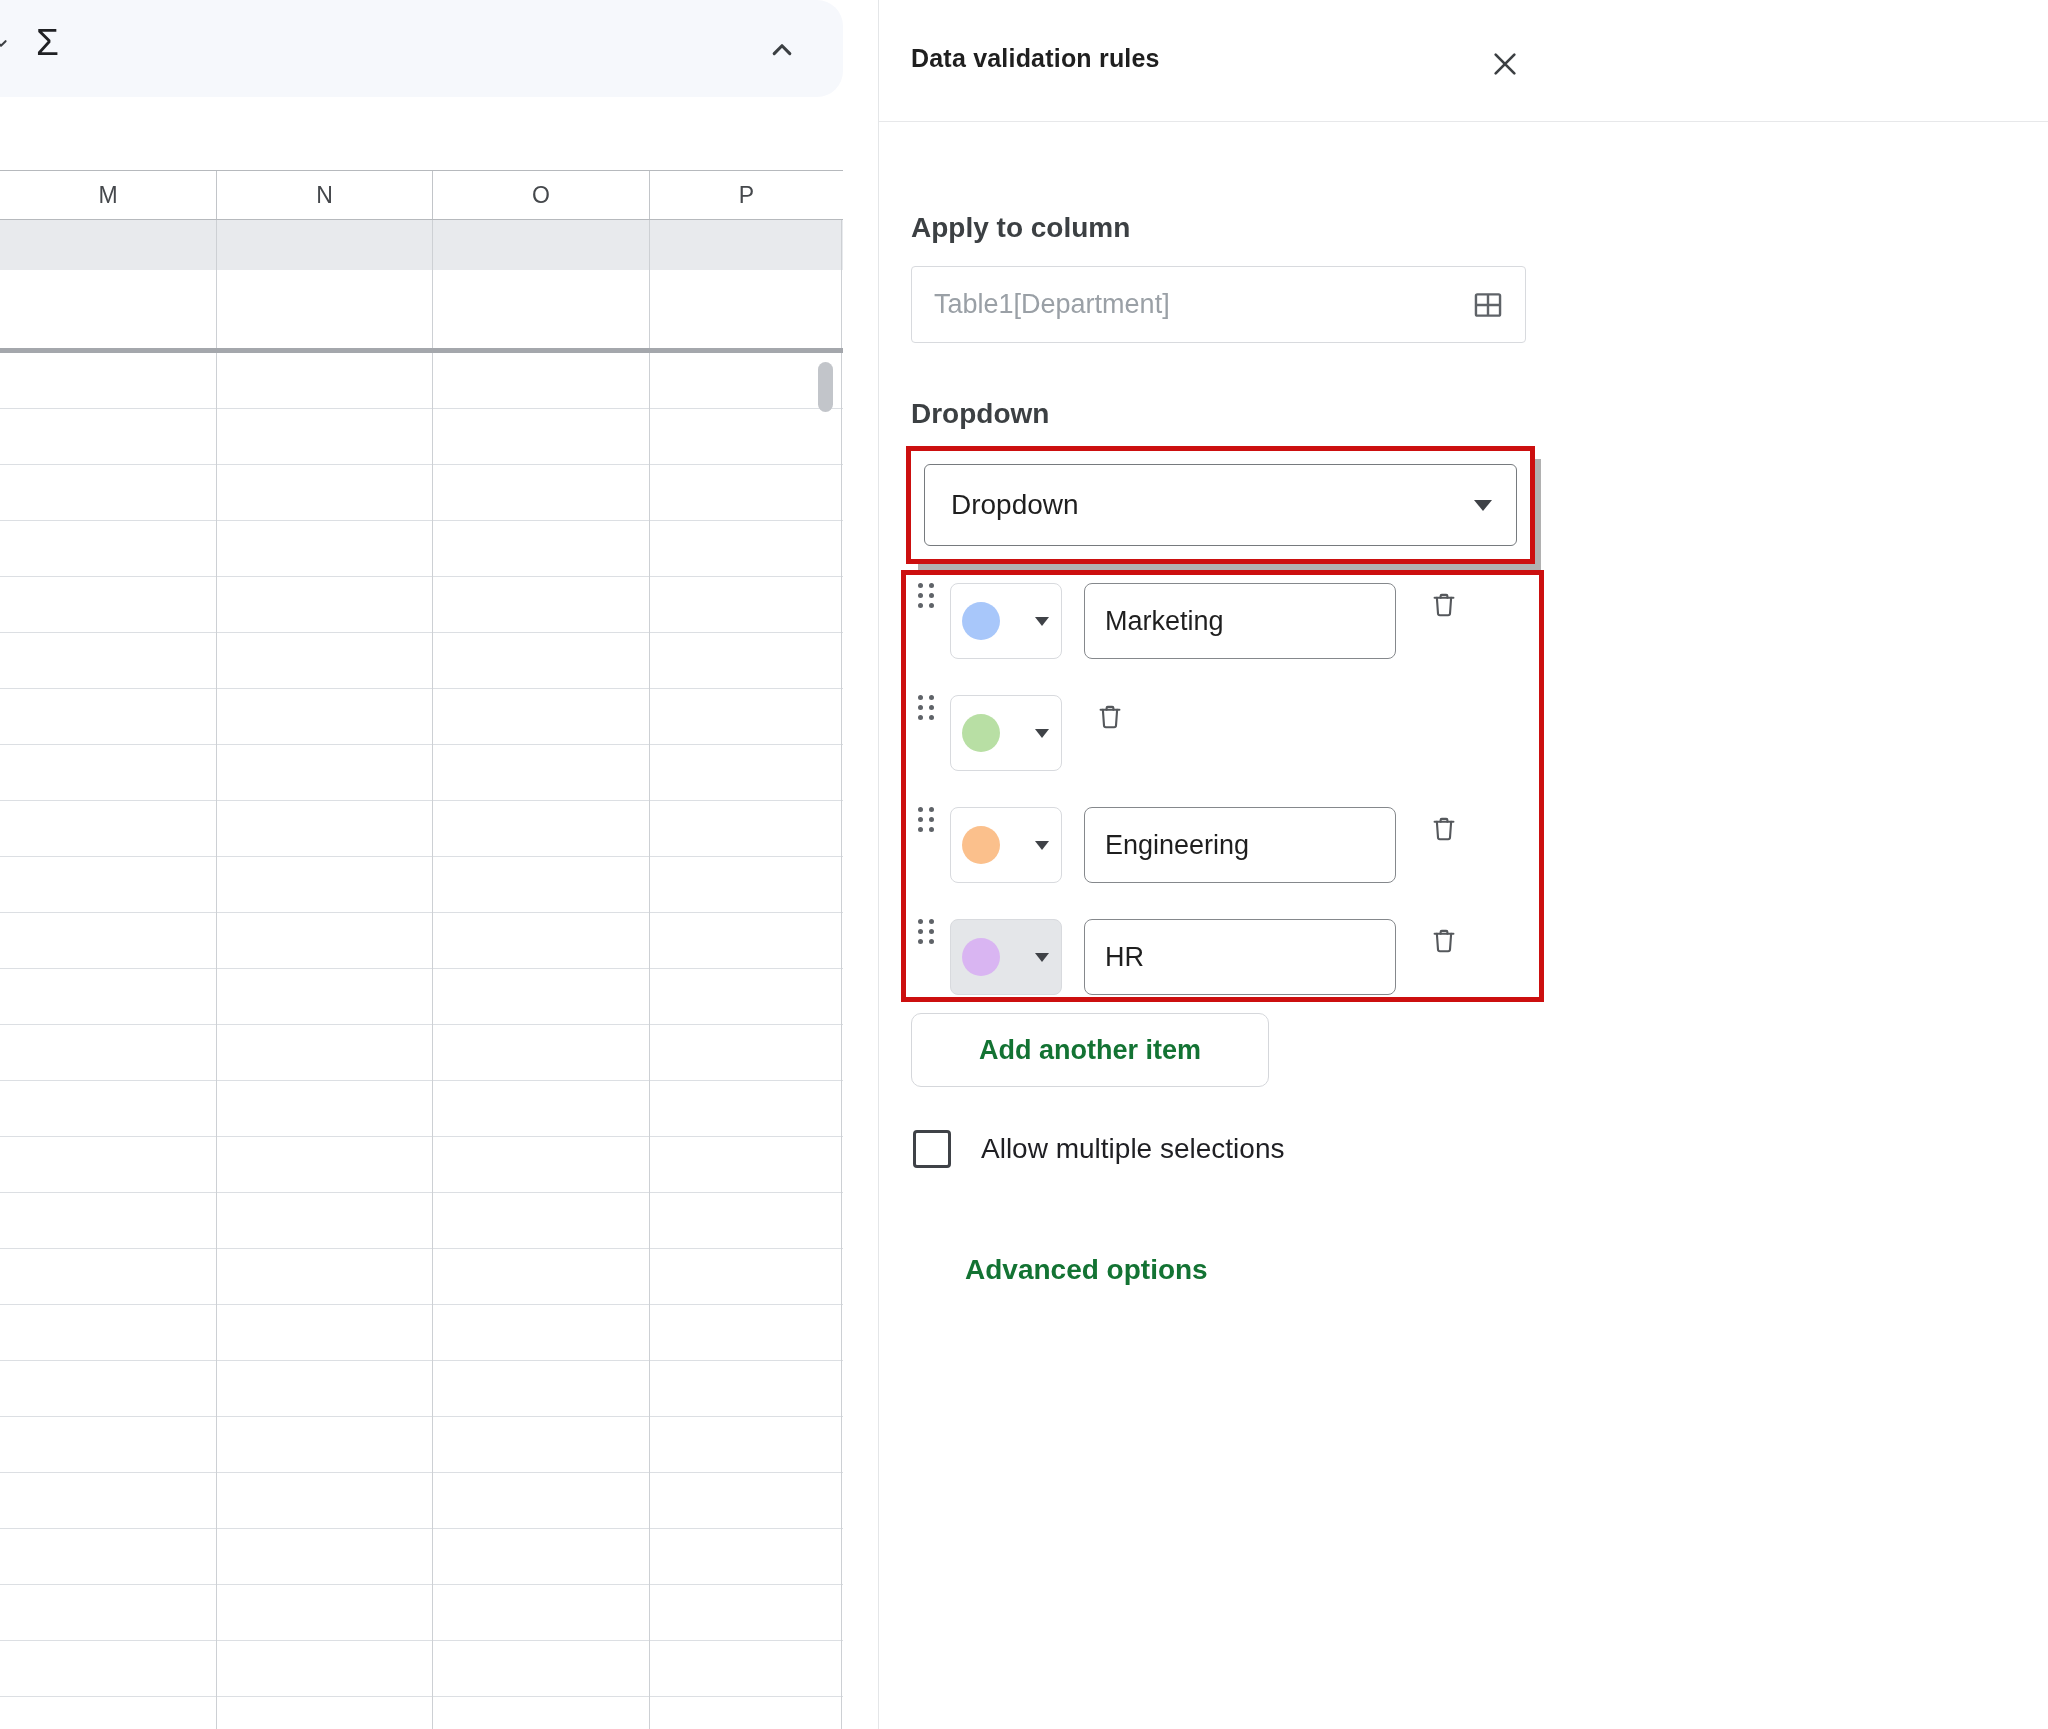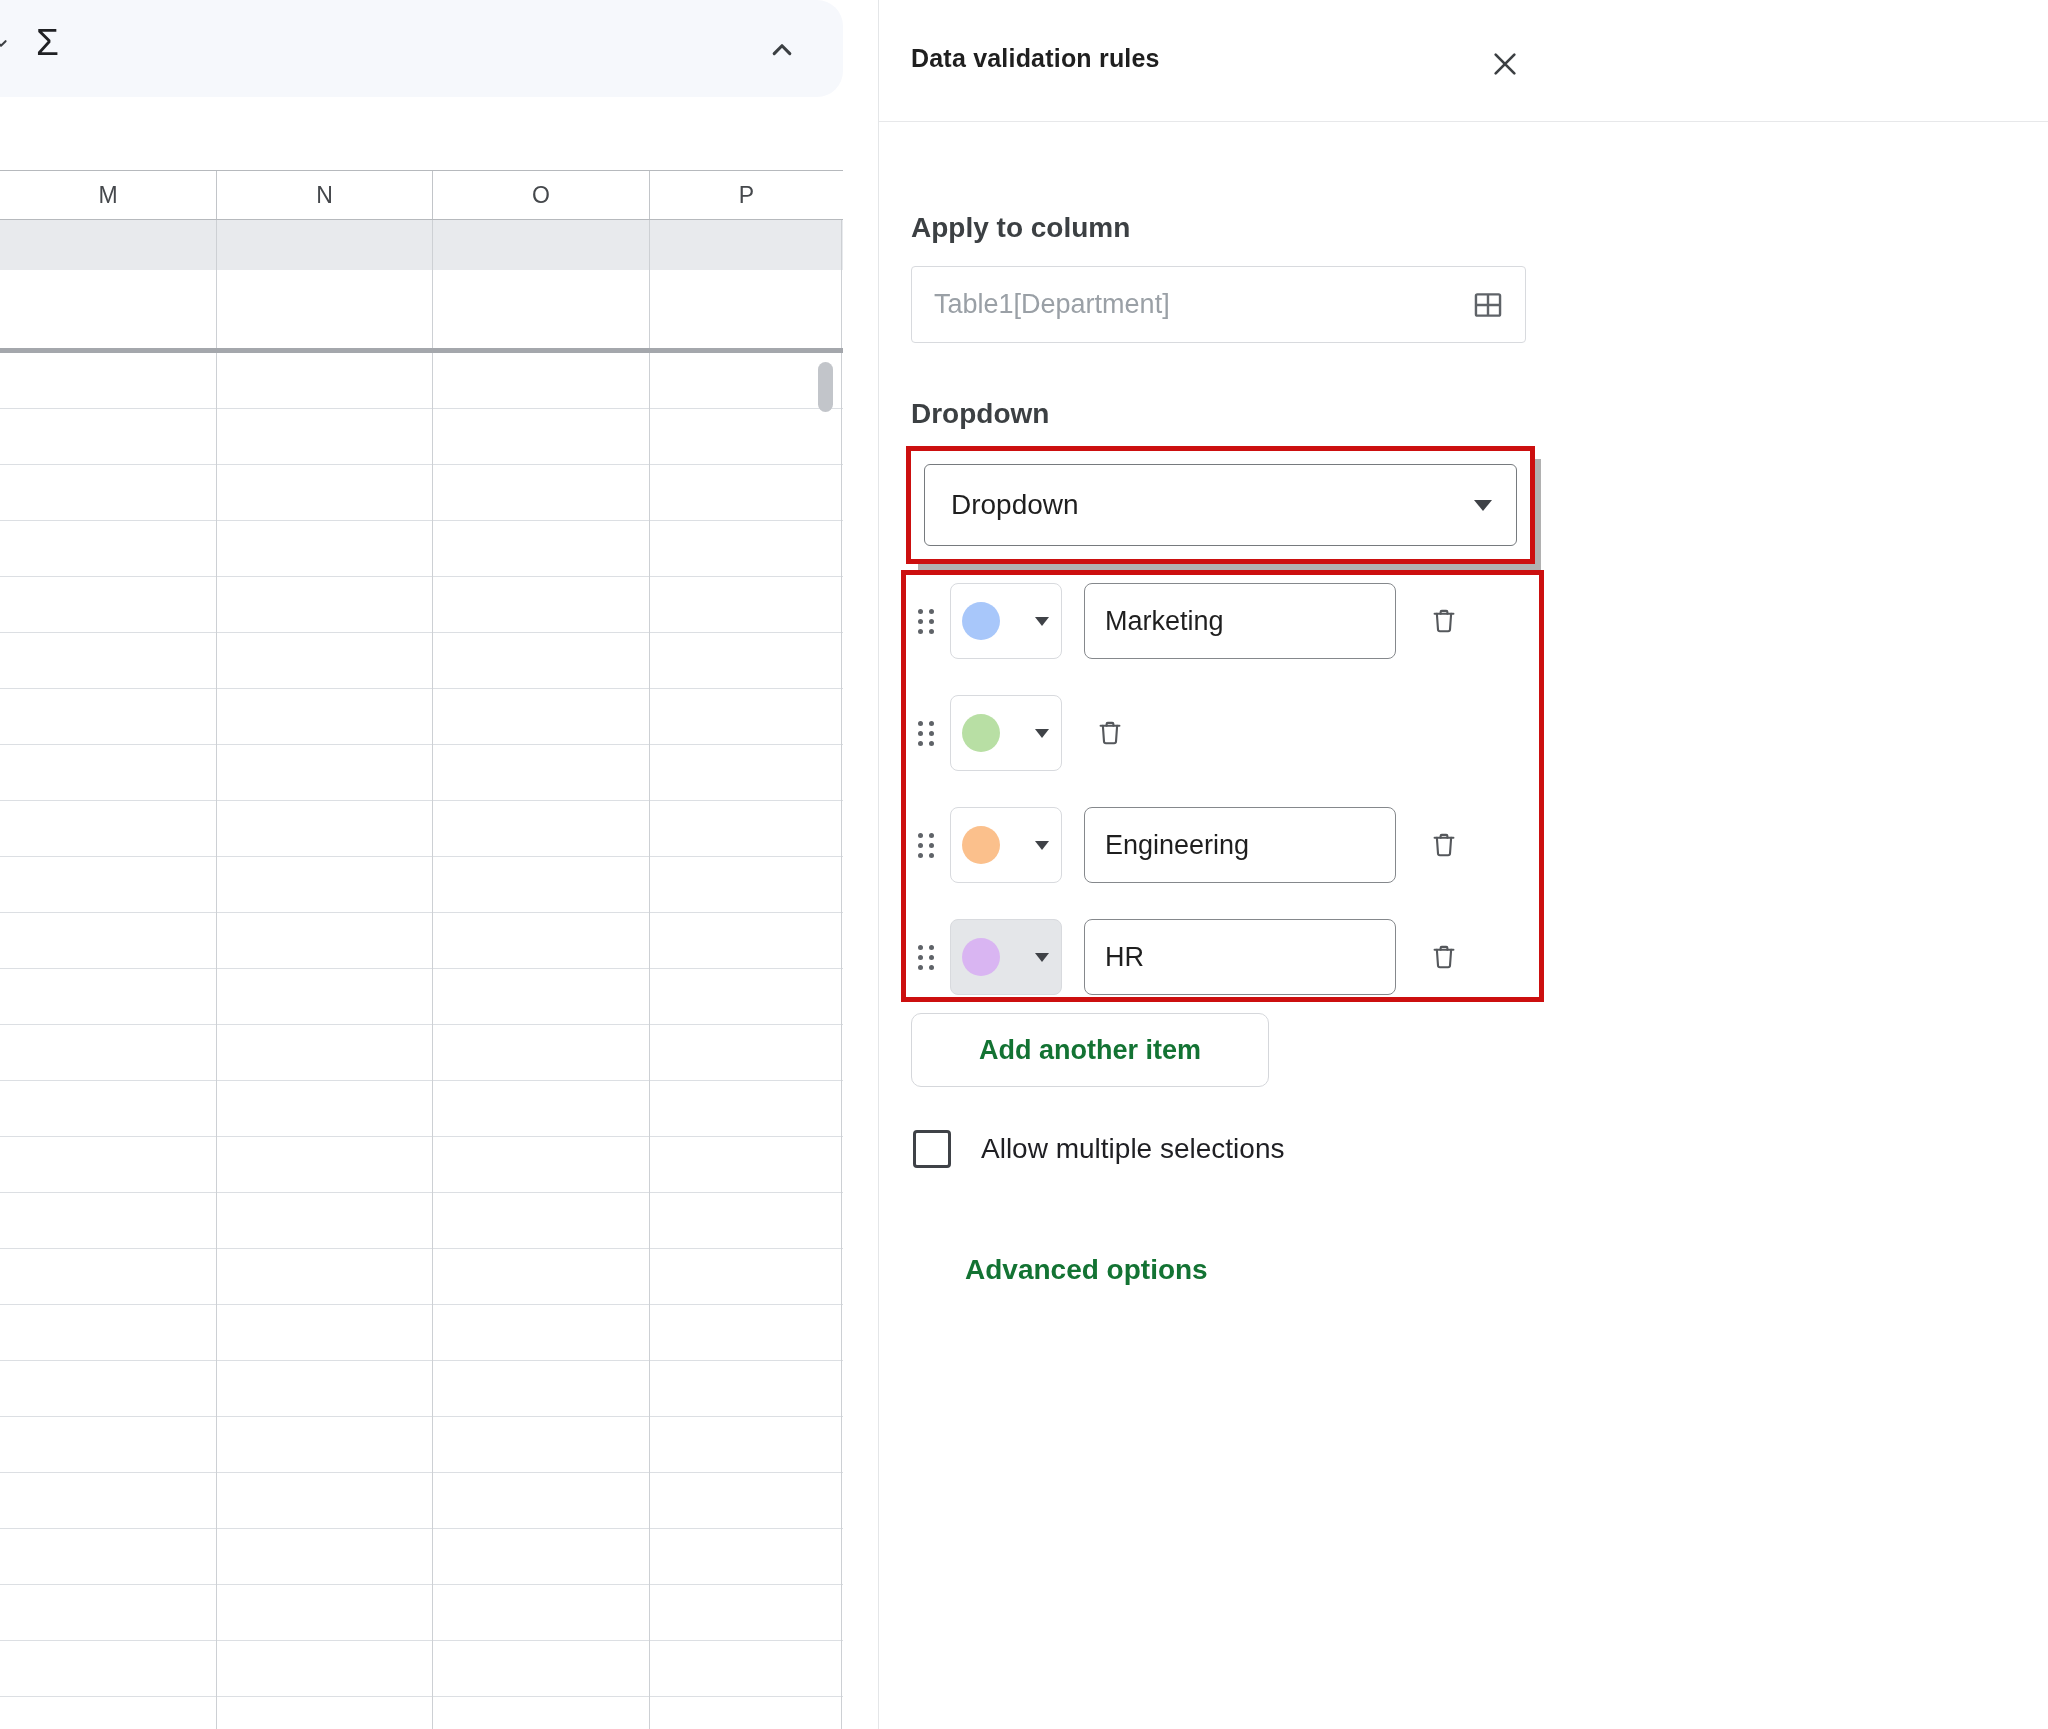--- a/index.html
+++ b/index.html
@@ -54,21 +54,21 @@
 
   .annot { position:absolute; border:5px solid var(--annot,#cc0f0f); }
   .annot-criteria { left:27px; top:446px; width:629px; height:118px; padding:13px;
                     box-shadow:9px 10px 0 -3px rgba(125,125,125,.6); }
   .dropdown { width:100%; height:100%; border:1px solid #767a7e; border-radius:6px; background:#fff; display:flex;
               align-items:center; justify-content:space-between; padding:0 24px 0 26px; font-size:28px; color:#1f1f1f; cursor:pointer; }
   .caret-down { width:0; height:0; border-left:9px solid transparent; border-right:9px solid transparent;
                 border-top:11px solid #3f4247; }
 
   .annot-items { left:22px; top:570px; width:643px; height:432px; padding:8px 0 0 8px; }
-  .item-row { display:flex; align-items:center; height:76px; margin-bottom:36px; }
+  .item-row { display:flex; align-items:flex-start; height:76px; margin-bottom:36px; }
   .drag { width:24px; margin-right:12px; display:grid; grid-template-columns:repeat(2,5px); grid-auto-rows:5px;
           gap:5px 6px; justify-content:center; cursor:grab; background:transparent; border:none; }
   .drag i { width:5px; height:5px; border-radius:50%; background:#5f6368; }
   .chip { width:112px; height:76px; border:1px solid #d8dade; border-radius:8px; background:#fff; display:flex;
           align-items:center; justify-content:space-between; padding:0 12px 0 11px; cursor:pointer; }
   .chip.pressed { background:#e4e6e9; }
   .chip-circle { width:38px; height:38px; border-radius:50%; background:#ccc; }
   .chip-caret { width:0; height:0; border-left:7px solid transparent; border-right:7px solid transparent;
                 border-top:9px solid #3f4247; }
   .item-input { width:312px; height:76px; margin-left:22px; border:1.5px solid #85888c; border-radius:8px;

